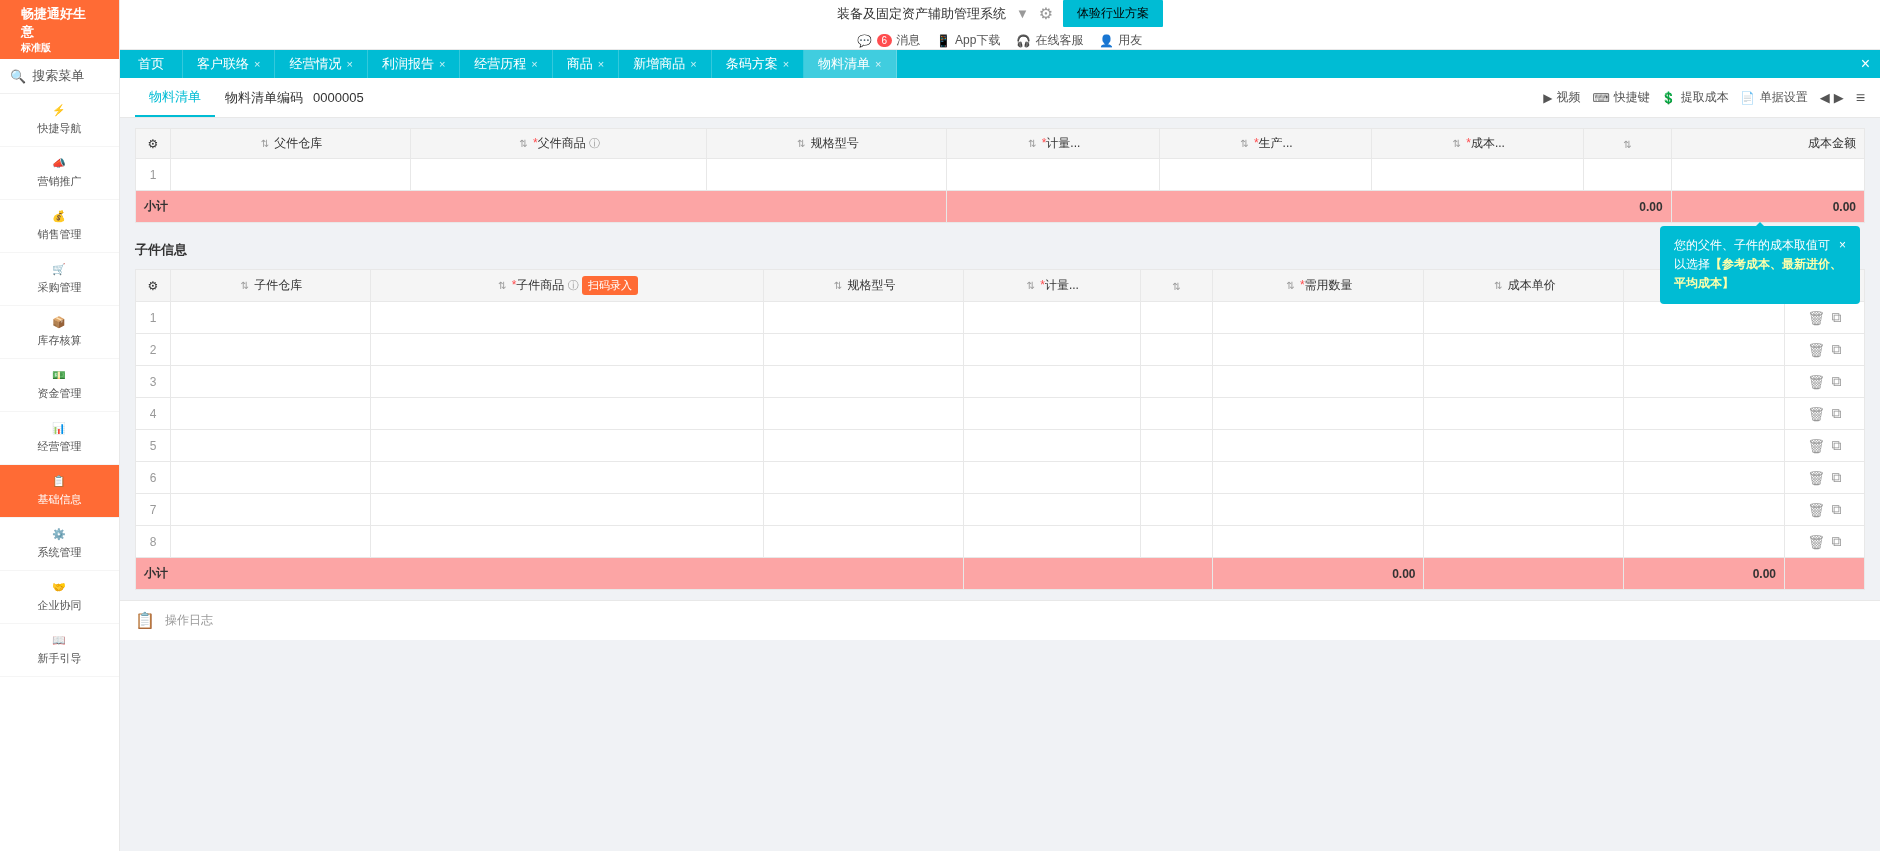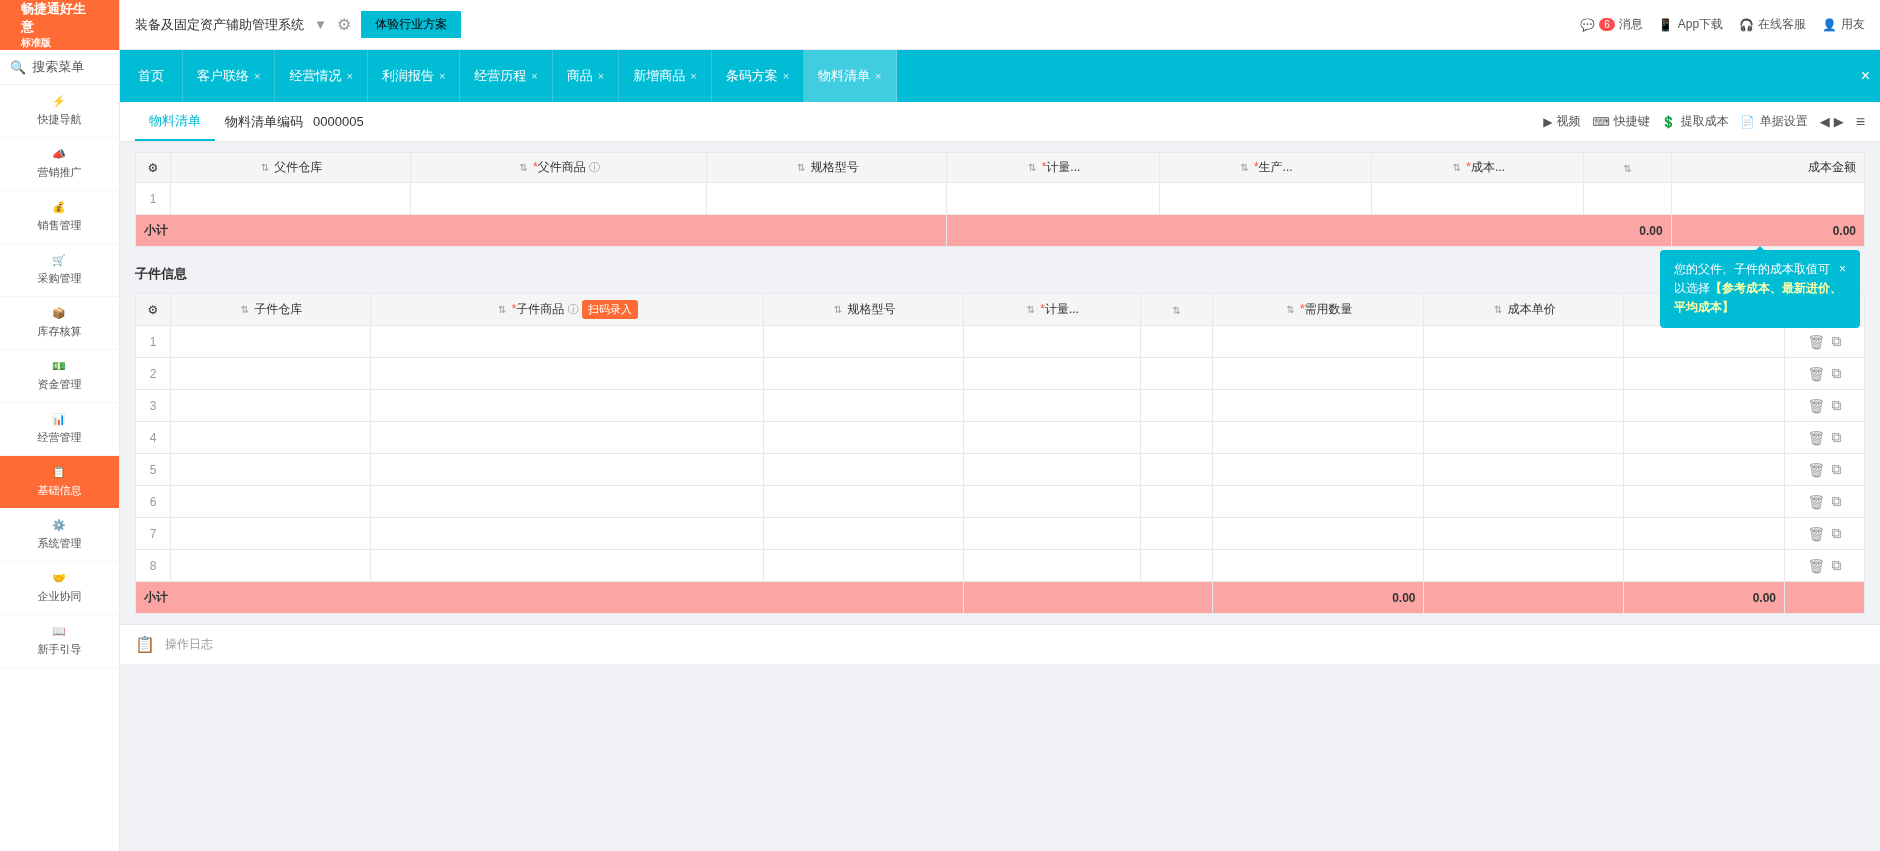--- a/index.html
+++ b/index.html
@@ -13,21 +13,21 @@
       flex-direction: column;
       border-right: 1px solid #e8e8e8;
       flex-shrink: 0;
     }
     .sidebar-logo {
       background: #ff6b35;
       padding: 21px;
       display: flex;
       align-items: center;
       justify-content: center;
-      height: 50px;
+      height: 59px;
       color: white;
       font-size: 14px;
       font-weight: bold;
     }
     .sidebar-search {
       display: flex;
       align-items: center;
       padding: 8px 10px;
       gap: 6px;
       cursor: pointer;
@@ -60,20 +60,21 @@
     
     .top-header {
       background: #fff;
       height: 50px;
       display: flex;
       align-items: center;
       justify-content: space-between;
       padding: 0 15px;
       border-bottom: 1px solid #e8e8e8;
       flex-shrink: 0;
+      flex-direction: column;
     }
     .header-left {
       display: flex;
       align-items: center;
       gap: 10px;
     }
     .header-system-name { font-size: 13px; color: #333; }
     .header-dropdown { color: #999; cursor: pointer; }
     .header-gear { color: #999; cursor: pointer; font-size: 16px; }
     .header-trial-btn {
@@ -104,21 +105,21 @@
       border-radius: 10px;
       padding: 1px 5px;
       font-size: 10px;
     }
 
     
     .nav-tabs {
       background: #00bcd4;
       display: flex;
       align-items: center;
-      height: 52px;
+      height: 28px;
       flex-shrink: 0;
       overflow: hidden;
     }
     .nav-tab {
       padding: 0 14px;
       height: 100%;
       display: flex;
       align-items: center;
       color: white;
       cursor: pointer;

